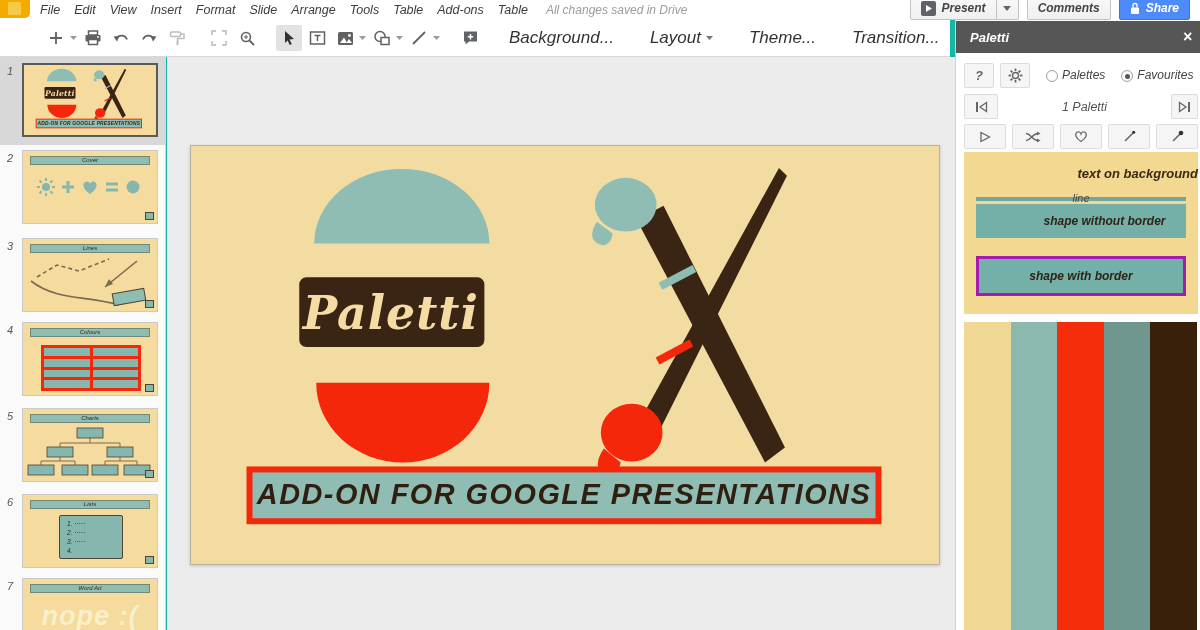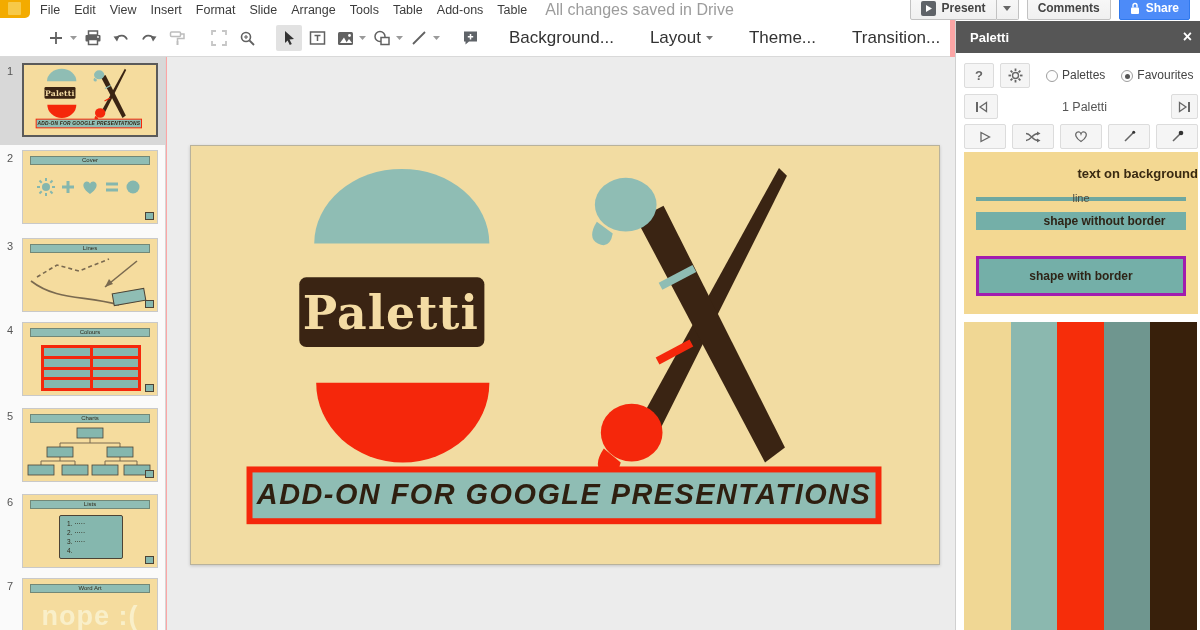--- a/index.html
+++ b/index.html
@@ -1,26 +1,26 @@
 <!DOCTYPE html>
 <html><head>
 <meta charset="utf-8">
 <style>
   * { margin:0; padding:0; box-sizing:border-box; }
   html,body { width:1200px; height:630px; overflow:hidden; }
   body { font-family:"Liberation Sans", sans-serif; background:#fff; }
-  .app { position:relative; width:1200px; height:630px; background:#fca5a5; overflow:hidden; }
+  .app { position:relative; width:1200px; height:630px; background:#14b8a6; overflow:hidden;font-style:italic; }
 
   
   .menubar { position:absolute; left:0; top:0; width:1200px; height:20px; background:#fff; display:flex; align-items:center; }
   .logo-stub { position:absolute; left:0; top:-4px; width:30px; height:22px; background:#f3ab00; border-radius:0 0 5px 0; }
   .logo-stub .doc { position:absolute; left:8px; top:6px; width:13px; height:13px; background:#f7c948; border-radius:1px; }
   .menu-items { display:flex; gap:14px; margin-left:40px; }
   .menu-item { font-size:12.5px; color:#3c3c3c; cursor:default; }
-  .save-status { margin-left:18px; font-size:16px; color:#9c9c9c; }
+  .save-status { margin-left:18px; font-size:12px; color:#9c9c9c; }
 
   
   .top-actions { position:absolute; right:10px; top:-4px; height:24px; display:flex; align-items:stretch; gap:8px; z-index:30; }
   .action-btn { display:flex; align-items:center; gap:6px; padding:0 10px; background:linear-gradient(#f8f8f8,#f0f0f0); border:1px solid #c2c2c2; border-radius:2px; font-size:12px; font-weight:bold; color:#444; }
   .present-group { display:flex; }
   .present-main { border-radius:2px 0 0 2px; }
   .present-caret { width:22px; display:flex; align-items:center; justify-content:center; background:linear-gradient(#f8f8f8,#f0f0f0); border:1px solid #c2c2c2; border-left:none; border-radius:0 2px 2px 0; }
   .share-btn { background:#4d8bf8; border-color:#3079ed; color:#fff; }
   .present-play { width:15px; height:15px; background:#5f6368; border-radius:2px; display:flex; align-items:center; justify-content:center; }
   .present-play svg { display:block; }
@@ -70,21 +70,21 @@
   .row2 { top:74px; height:25px; }
   .counter { flex:1; text-align:center; font-size:12.5px; color:#555; }
   .row3 { top:104px; height:25px; gap:6px; }
   .row3 .p-btn { flex:1; }
   .preview-card { position:absolute; left:8px; top:132px; width:234px; height:162px; background:#f3d892; }
   .pv-title { position:absolute; left:0; right:0; top:14px; text-align:right; font-size:13px; font-weight:bold; color:#3a2a12; }
   .pv-line-wrap { position:absolute; left:12px; right:12px; top:40px; height:14px; }
   .pv-line { position:absolute; left:0; right:0; top:5px; height:4px; background:#6fa8a0; }
   .pv-line-label { position:absolute; left:0; right:0; top:0; text-align:center; font-size:11px; color:#4c4a40; }
   .pv-shape { position:absolute; left:12px; right:12px; background:#74afa8; display:flex; align-items:center; justify-content:center; font-size:12px; font-weight:bold; color:#2e2417; }
-  .pv-shape1 { top:60px; height:18px;padding-left:47px; }
+  .pv-shape1 { top:52px; height:34px;padding-left:47px; }
   .pv-shape2 { top:104px; height:40px; border:3px solid #a21caf; }
   .palette-strips { position:absolute; left:8px; top:302px; width:233px; height:308px; display:flex; }
   .strip { flex:1; height:100%; }
 
   .ic { display:block; }
 </style>
 </head>
 <body>
 
 <svg width="0" height="0" style="position:absolute">

